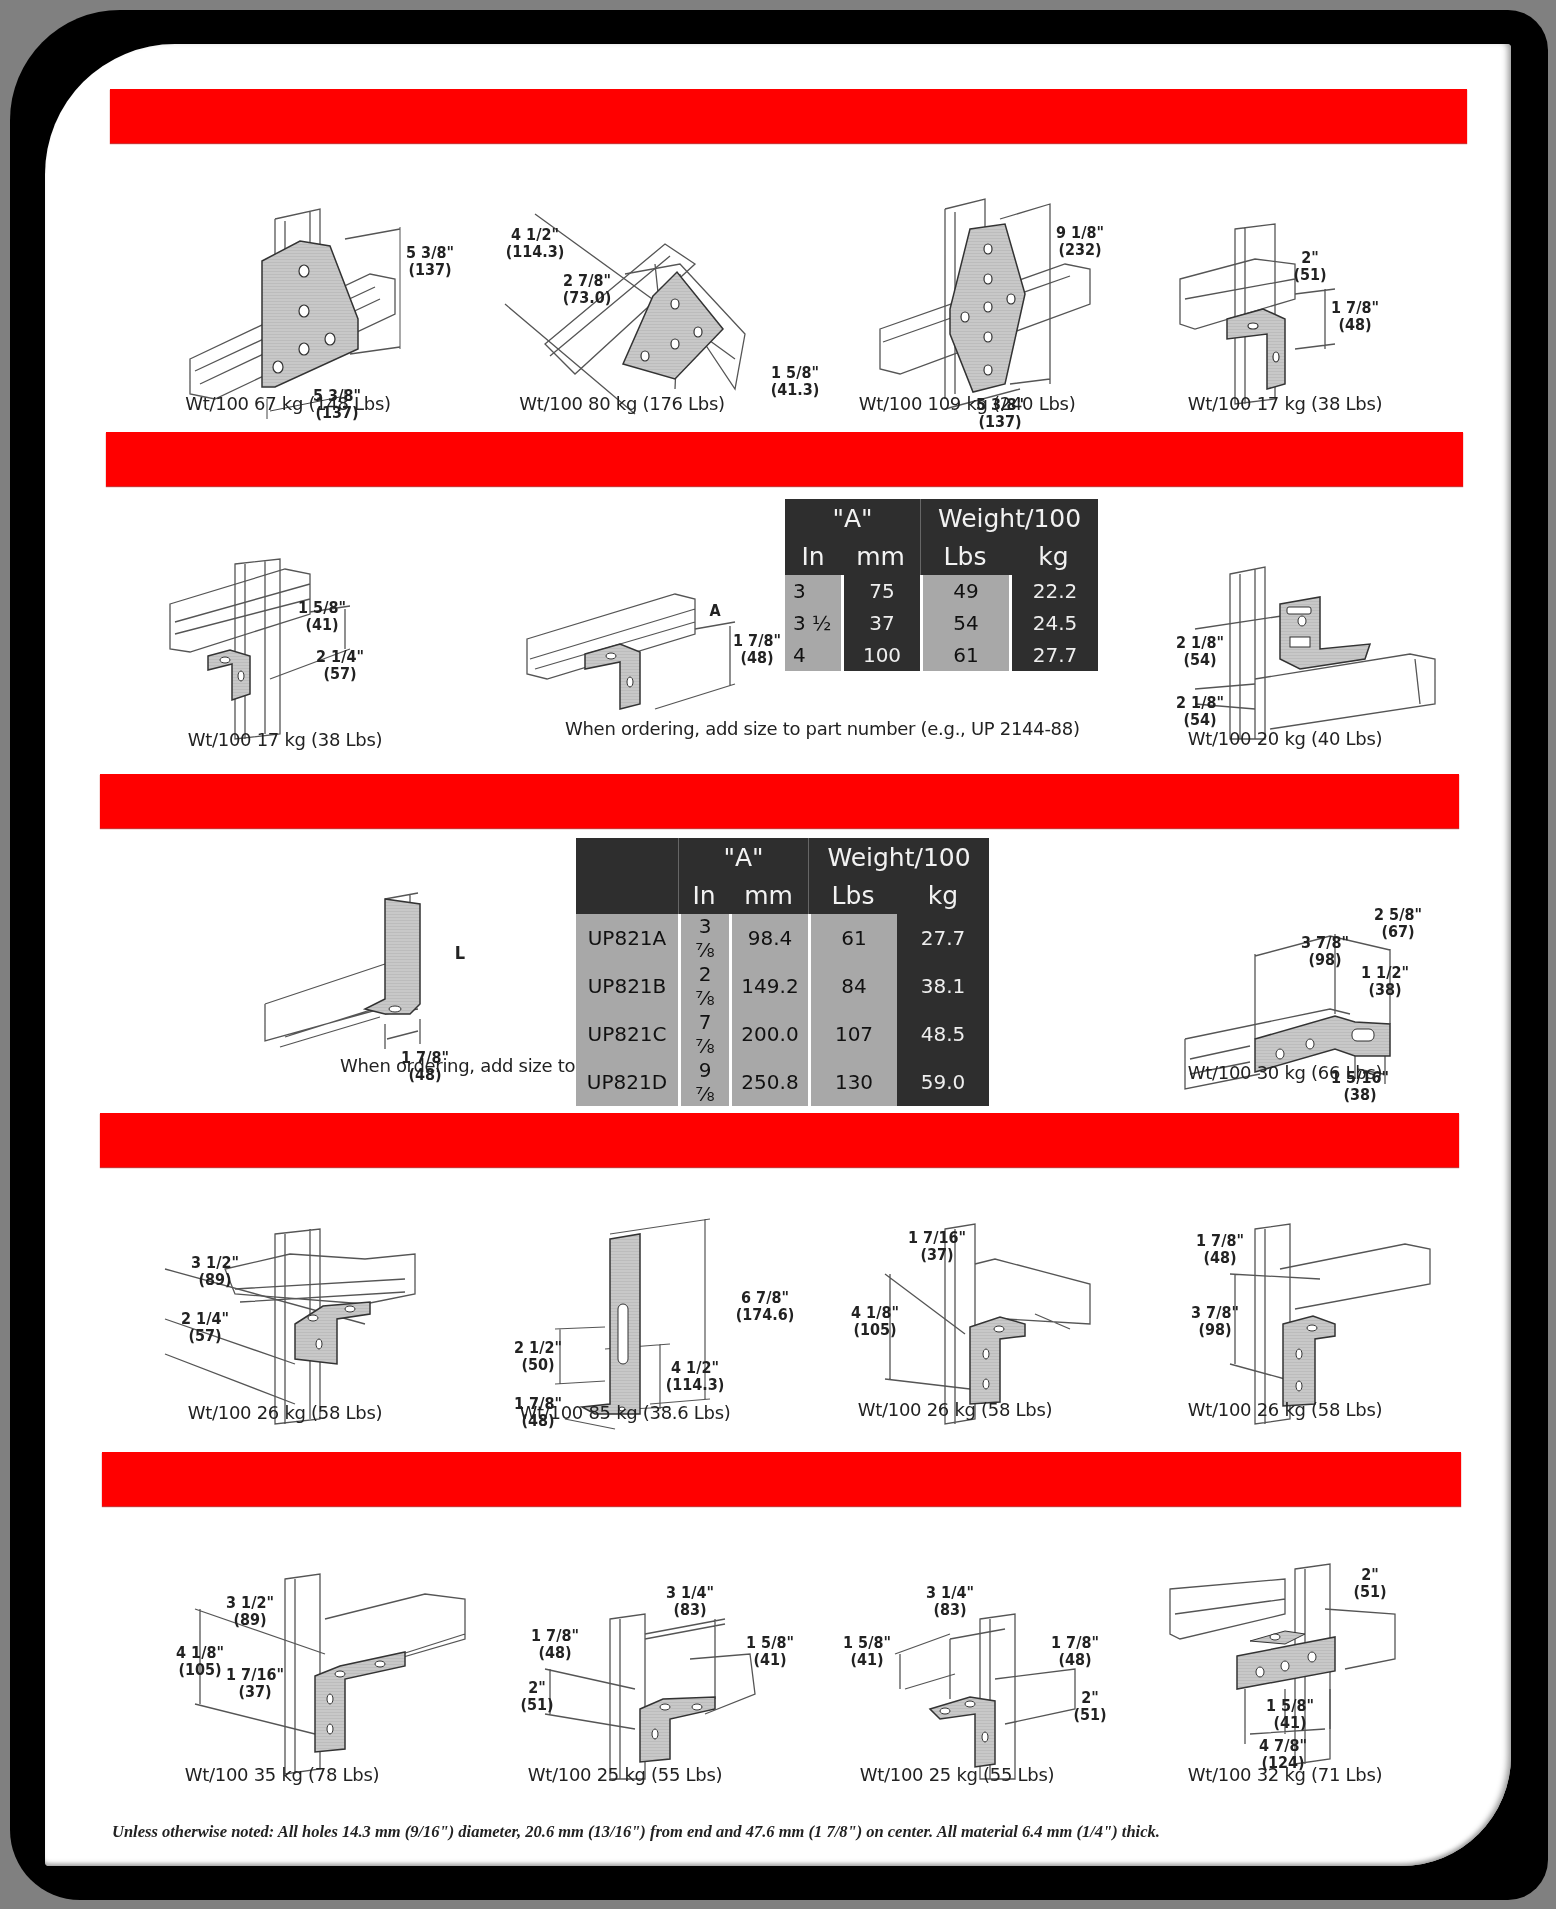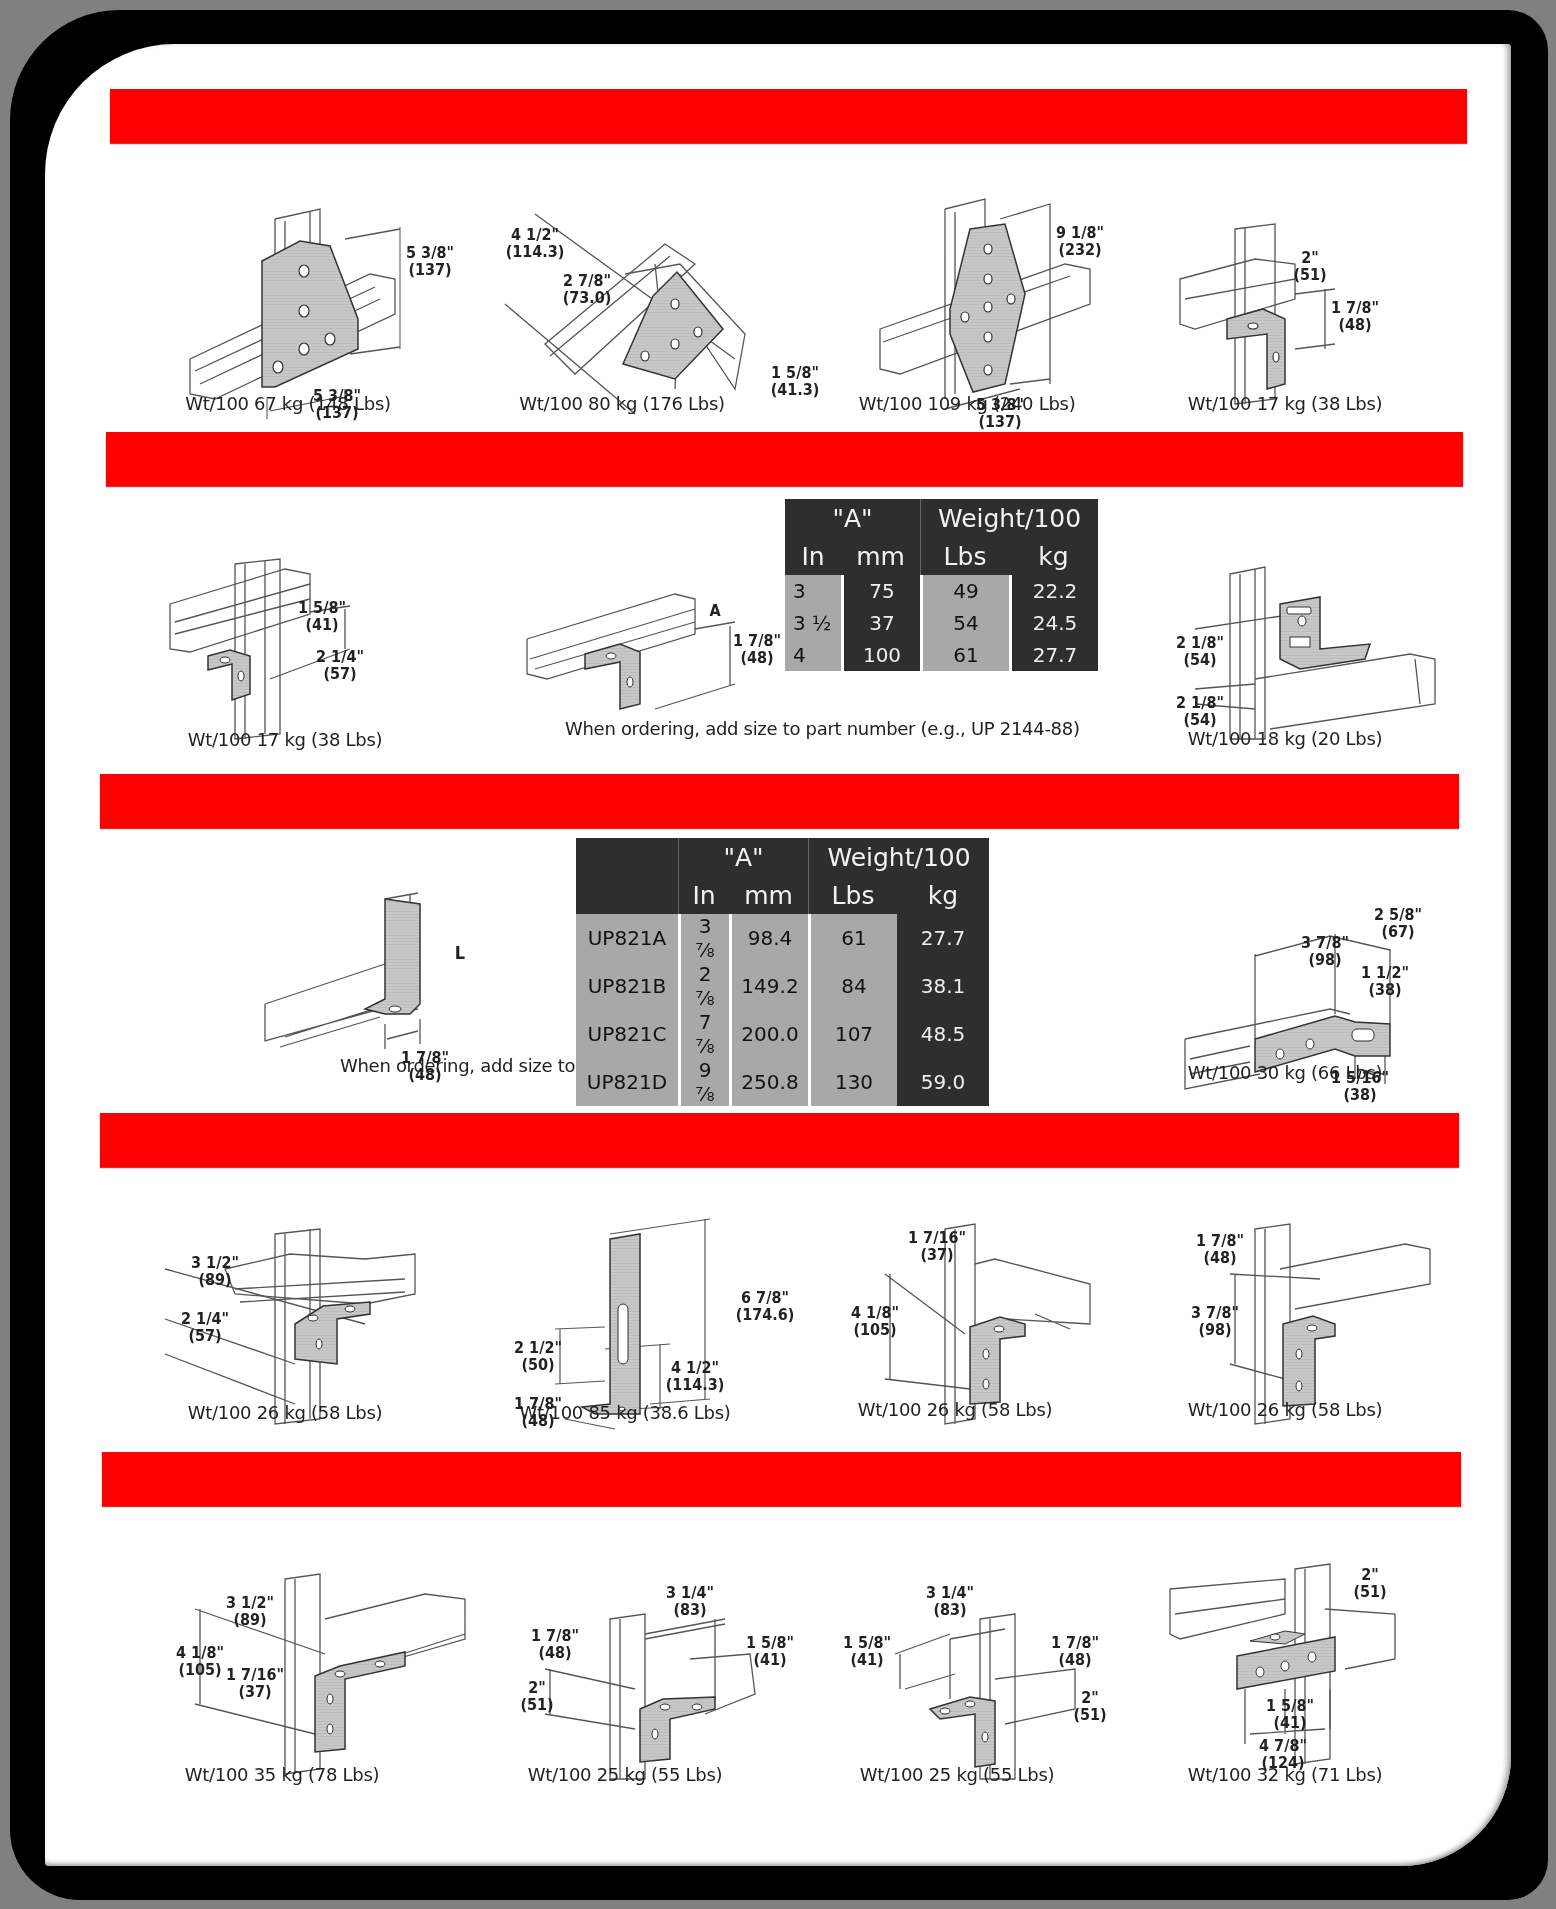--- a/index.html
+++ b/index.html
@@ -206,21 +206,21 @@
       <path d="M85 45 L125 38 L125 90 L175 85 L170 100 L105 110 L85 100 Z" fill="url(#hatch)" stroke="#333" stroke-width="1.5"></path>
       <g fill="#fff" stroke="#333">
           <ellipse cx="107" cy="62" rx="4" ry="5"></ellipse>
           <rect x="92" y="48" width="24" height="7" rx="2"></rect>
           <rect x="95" y="78" width="20" height="10"></rect>
         </g>
     </svg>
     <div class="dim" style="left:5px;top:75px;"><span>2 1/8"</span><br><span>(54)</span></div>
     <div class="dim" style="left:5px;top:135px;"><span>2 1/8"</span><br><span>(54)</span></div>
   </div>
-  <div class="caption" style="left:1240px;top:684px;">Wt/100 18 kg (20 Lbs)</div>
+  <div class="caption" style="left:1240px;top:684px;">Wt/100 20 kg (40 Lbs)</div>
 
   <div class="redbar" style="left:55px;top:730px;width:1359px;"></div>
 
   <div class="item" style="left:215px;top:855px;width:220px;height:170px;">
     <svg width="220" height="170">
       <g fill="none" stroke="#555" stroke-width="1.3">
         <path d="M5 105 L125 65 M5 105 L5 142 L120 110 M25 138 L120 108 M20 148 L120 118"></path>
         <path d="M125 0 L158 -6 M125 115 L158 110 M150 -5 L150 110"></path>
         <path d="M125 125 L125 150 M160 120 L160 145 M127 140 L158 132"></path>
       </g>
@@ -459,16 +459,17 @@
           <ellipse cx="147" cy="88" rx="4" ry="5"></ellipse>
           <ellipse cx="110" cy="68" rx="5" ry="3"></ellipse>
         </g>
     </svg>
     <div class="dim" style="left:205px;top:-3px;"><span>2"</span><br><span>(51)</span></div>
     <div class="dim" style="left:125px;top:128px;"><span>1 5/8"</span><br><span>(41)</span></div>
     <div class="dim" style="left:118px;top:168px;"><span>4 7/8"</span><br><span>(124)</span></div>
   </div>
   <div class="caption" style="left:1240px;top:1720px;">Wt/100 32 kg (71 Lbs)</div>
 
+  <div class="footnote" style="left:67px;top:1778px;">Unless otherwise noted: All holes 14.3 mm (9/16") diameter, 20.6 mm (13/16") from end and 47.6 mm (1 7/8") on center. All material 6.4 mm (1/4") thick.</div>
   <div class="footnote2" style="left:67px;top:1802px;">
       <span>&nbsp;</span>
     </div>
 </div>
 
 </body></html>

